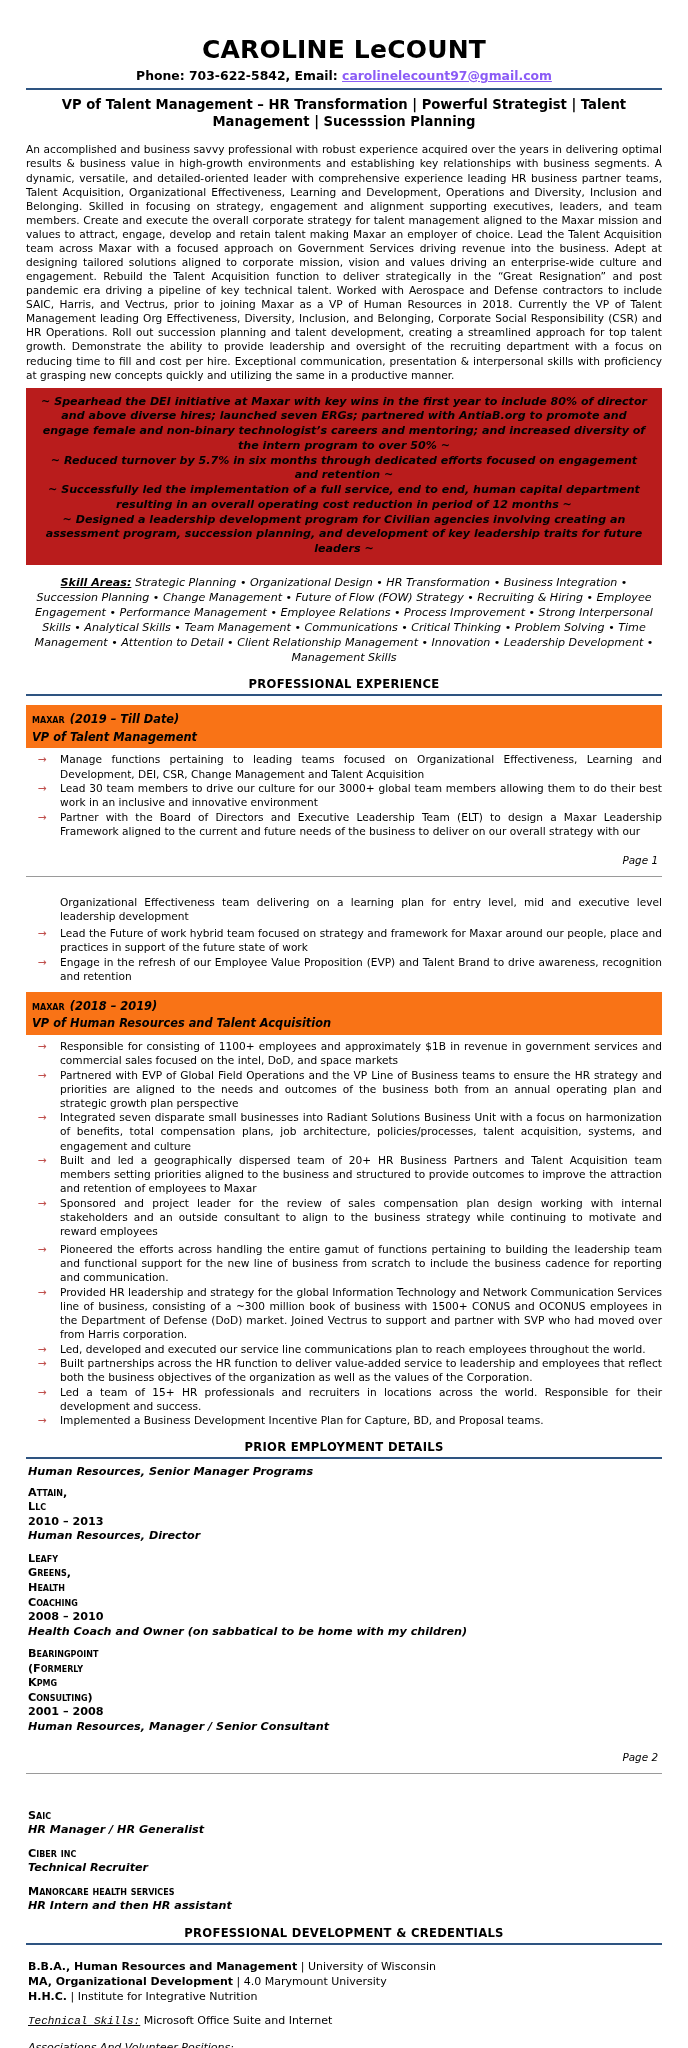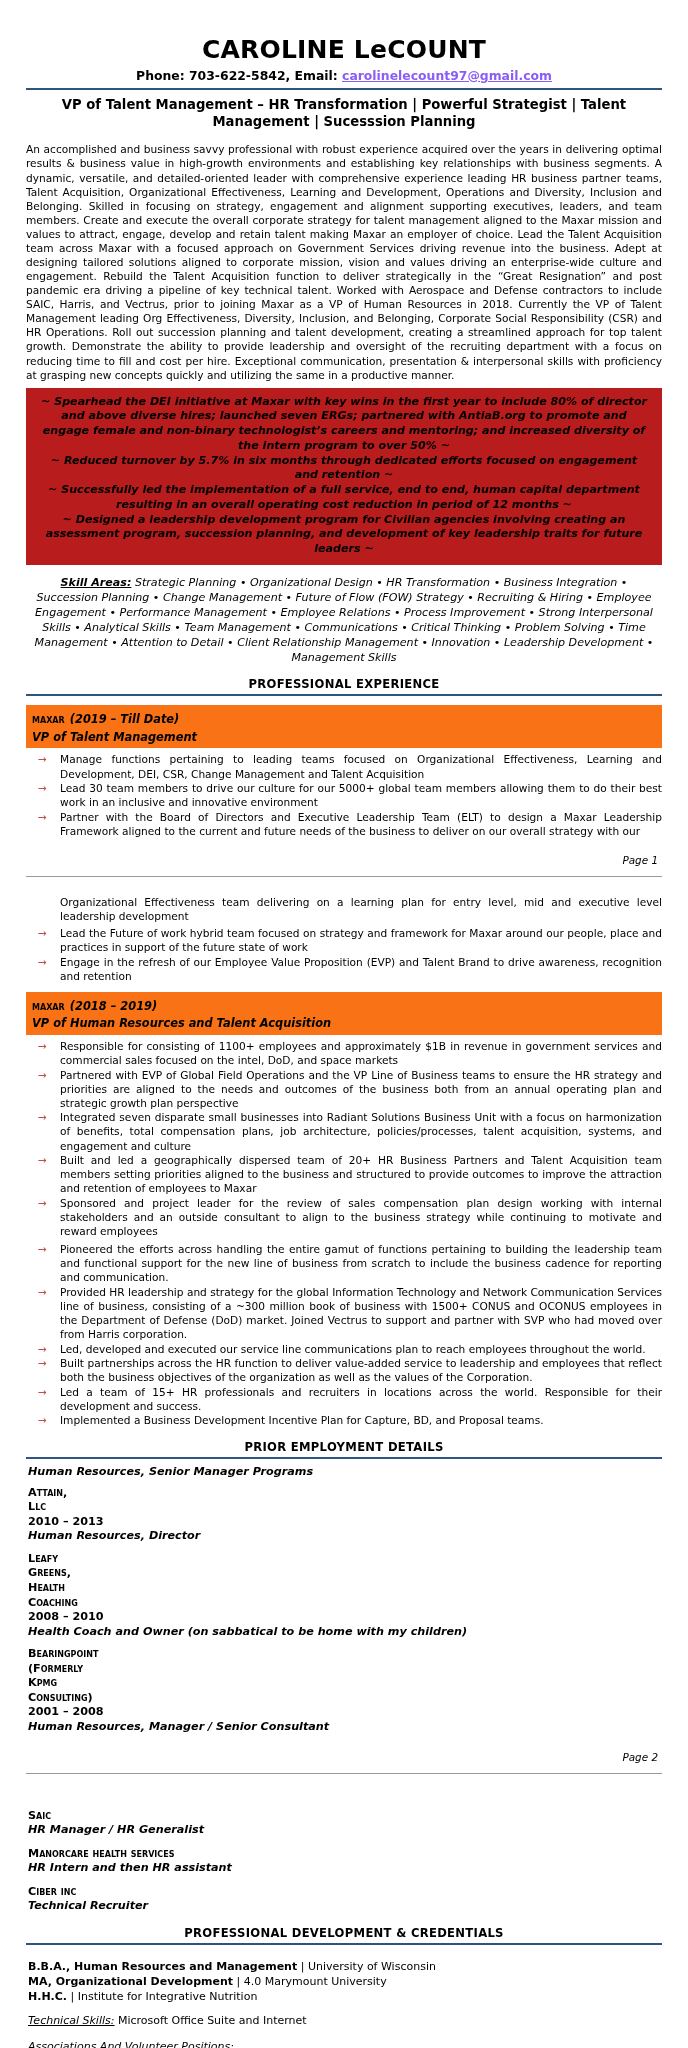--- a/index.html
+++ b/index.html
@@ -219,20 +219,21 @@
   }
   .cred-line b { font-weight: bold; }
   .tech-skills {
     font-size: 11px;
     line-height: 1.38;
     margin: 9px 0 0 2px;
   }
   .tech-skills .lbl {
     font-style: italic;
     text-decoration: underline;
+    font-family: Liberation Mono, monospace;
   }
   .assoc-head {
     font-size: 11px;
     font-style: italic;
     text-decoration: underline;
     margin: 11px 0 0 2px;
   }
   .assoc-item {
     font-size: 11px;
     line-height: 1.38;
@@ -272,21 +273,21 @@
   <div class="section-title">PROFESSIONAL EXPERIENCE</div>
   <hr class="rule-blue">
 
   <div class="job-band">
     <span class="job-company">Maxar</span>
     <span class="job-dates">(2019 – Till Date)</span>
     <span class="job-title">VP of Talent Management</span>
   </div>
   <ul class="bullets">
     <li><span class="arrow">→</span><span>Manage functions pertaining to leading teams focused on Organizational Effectiveness, Learning and Development, DEI, CSR, Change Management and Talent Acquisition</span></li>
-    <li><span class="arrow">→</span><span>Lead 30 team members to drive our culture for our 5000+ global team members allowing them to do their best work in an inclusive and innovative environment</span></li>
+    <li><span class="arrow">→</span><span>Lead 30 team members to drive our culture for our 3000+ global team members allowing them to do their best work in an inclusive and innovative environment</span></li>
     <li><span class="arrow">→</span><span>Partner with the Board of Directors and Executive Leadership Team (ELT) to design a Maxar Leadership Framework aligned to the current and future needs of the business to deliver on our overall strategy with our</span></li>
   </ul>
 
   <div class="page-footer">Page 1</div>
   <hr class="rule-gray">
 
   <div class="spacer-8"></div>
 
   <p class="bullet-cont">Organizational Effectiveness team delivering on a learning plan for entry level, mid and executive level leadership development</p>
 
@@ -357,27 +358,27 @@
   <hr class="rule-gray">
 
   <div class="spacer-16"></div>
 
   <div class="prior-simple">
     <span class="pc">SAIC</span>
     <div class="prior-title">HR Manager / HR Generalist</div>
   </div>
 
   <div class="prior-simple">
+    <span class="pc">Ciber Inc</span>
+    <div class="prior-title">Technical Recruiter</div>
+  </div>
+
+  <div class="prior-simple">
     <span class="pc">ManorCare Health Services</span>
     <div class="prior-title">HR Intern and then HR assistant</div>
-  </div>
-
-  <div class="prior-simple">
-    <span class="pc">Ciber Inc</span>
-    <div class="prior-title">Technical Recruiter</div>
   </div>
 
   <div class="section-title">PROFESSIONAL DEVELOPMENT &amp; CREDENTIALS</div>
   <hr class="rule-blue">
 
   <div class="spacer-8"></div>
 
   <div class="cred-line">
     <b>B.B.A., Human Resources and Management</b><span> | University of Wisconsin</span>
   </div>

